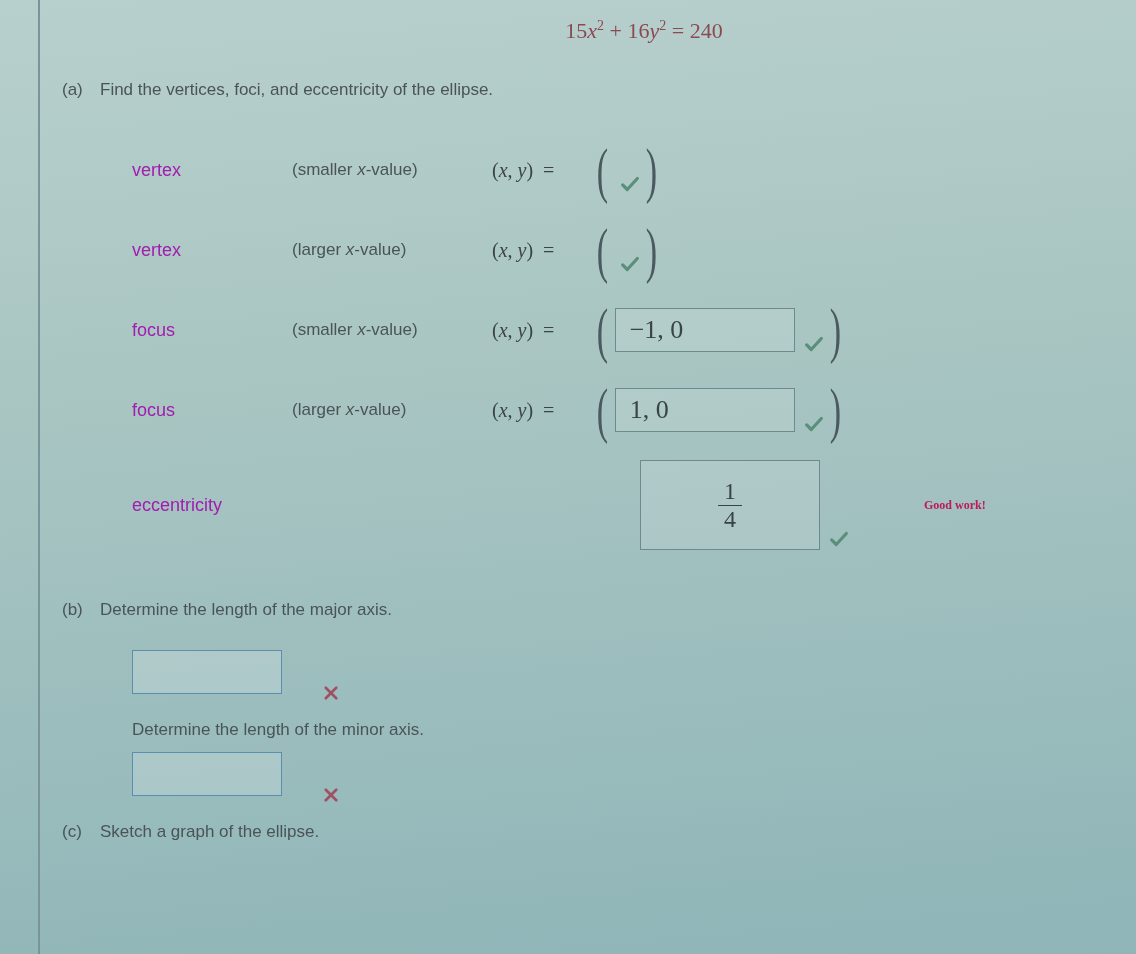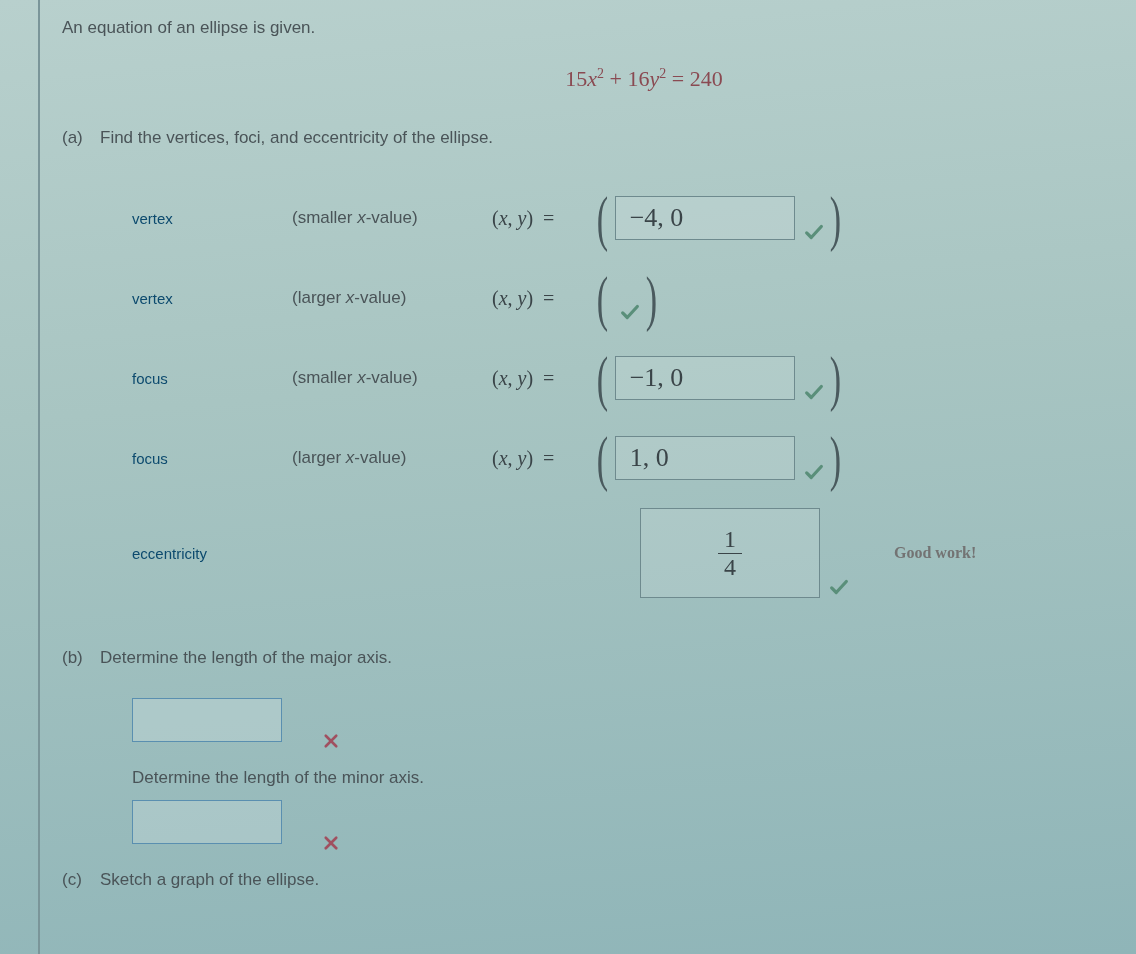--- a/index.html
+++ b/index.html
@@ -41,22 +41,22 @@
   .part-label .pl { display:inline-block; width:38px; }
   .rows { margin-left: 70px; }
   .row {
     display: flex;
     align-items: center;
     height: 80px;
     position: relative;
   }
   .col-name {
     width: 160px;
-    font-size: 15px;
-    color: #0c4a6e;
+    font-size: 18px;
+    color: #a21caf;
   }
   .col-hint {
     width: 200px;
     font-size: 17px;
     color: #4a5458;
   }
   .col-hint .xi { font-style: italic; }
   .xy-eq {
     font-family: 'Times New Roman', serif;
     font-size: 20px;
@@ -104,24 +104,24 @@
   .frac .fd { padding: 0 6px; }
   .check {
     position: relative;
     top: 16px;
     margin-left: 6px;
     color: #5a8f7a;
   }
   .check svg { width: 22px; height: 22px; }
   .feedback {
     font-family: Georgia, 'Times New Roman', serif;
-    font-size: 16px;
-    color: #737373;
+    font-size: 12px;
+    color: #be185d;
     font-weight: bold;
-    margin-left: 44px;
+    margin-left: 74px;
   }
   .part-b { margin-top: 40px; }
   .sub-prompt {
     font-size: 17px;
     color: #4a5458;
     margin: 15px 0 12px 70px;
   }
   .input-row {
     display: flex;
     align-items: flex-end;
@@ -144,38 +144,36 @@
   .cross svg { width: 18px; height: 18px; }
   .ecc-row { height: 110px; }
 </style>
 </head>
 <body>
 
 <div class="left-rule"></div>
 
 <div class="content">
 
-  <div class="intro">An equation of an ellipse is given.</div>
 
   <div class="equation">
     <span>15</span><span class="it" style="font-style:italic">x</span><sup>2</sup><span> + </span><span>16</span><span style="font-style:italic">y</span><sup>2</sup><span> = </span><span>240</span>
   </div>
 
   <div class="part-label">
     <span class="pl">(a)</span><span>Find the vertices, foci, and eccentricity of the ellipse.</span>
   </div>
 
   <div class="rows">
 
     <div class="row">
       <div class="col-name">vertex</div>
       <div class="col-hint"><span>(smaller </span><span class="xi">x</span><span>-value)</span></div>
       <div class="xy-eq">(<span class="it">x</span>, <span class="it">y</span>) &nbsp;=</div>
       <span class="paren">(</span>
-      <span class="answer-box">−4, 0</span>
       <span class="check"><svg viewBox="0 0 24 24" fill="none" stroke="#5a8f7a" stroke-width="3.5" stroke-linecap="round" stroke-linejoin="round">
             <polyline points="4 13 9 18 20 6"></polyline>
           </svg></span>
       <span class="paren">)</span>
     </div>
 
     <div class="row">
       <div class="col-name">vertex</div>
       <div class="col-hint"><span>(larger </span><span class="xi">x</span><span>-value)</span></div>
       <div class="xy-eq">(<span class="it">x</span>, <span class="it">y</span>) &nbsp;=</div>

